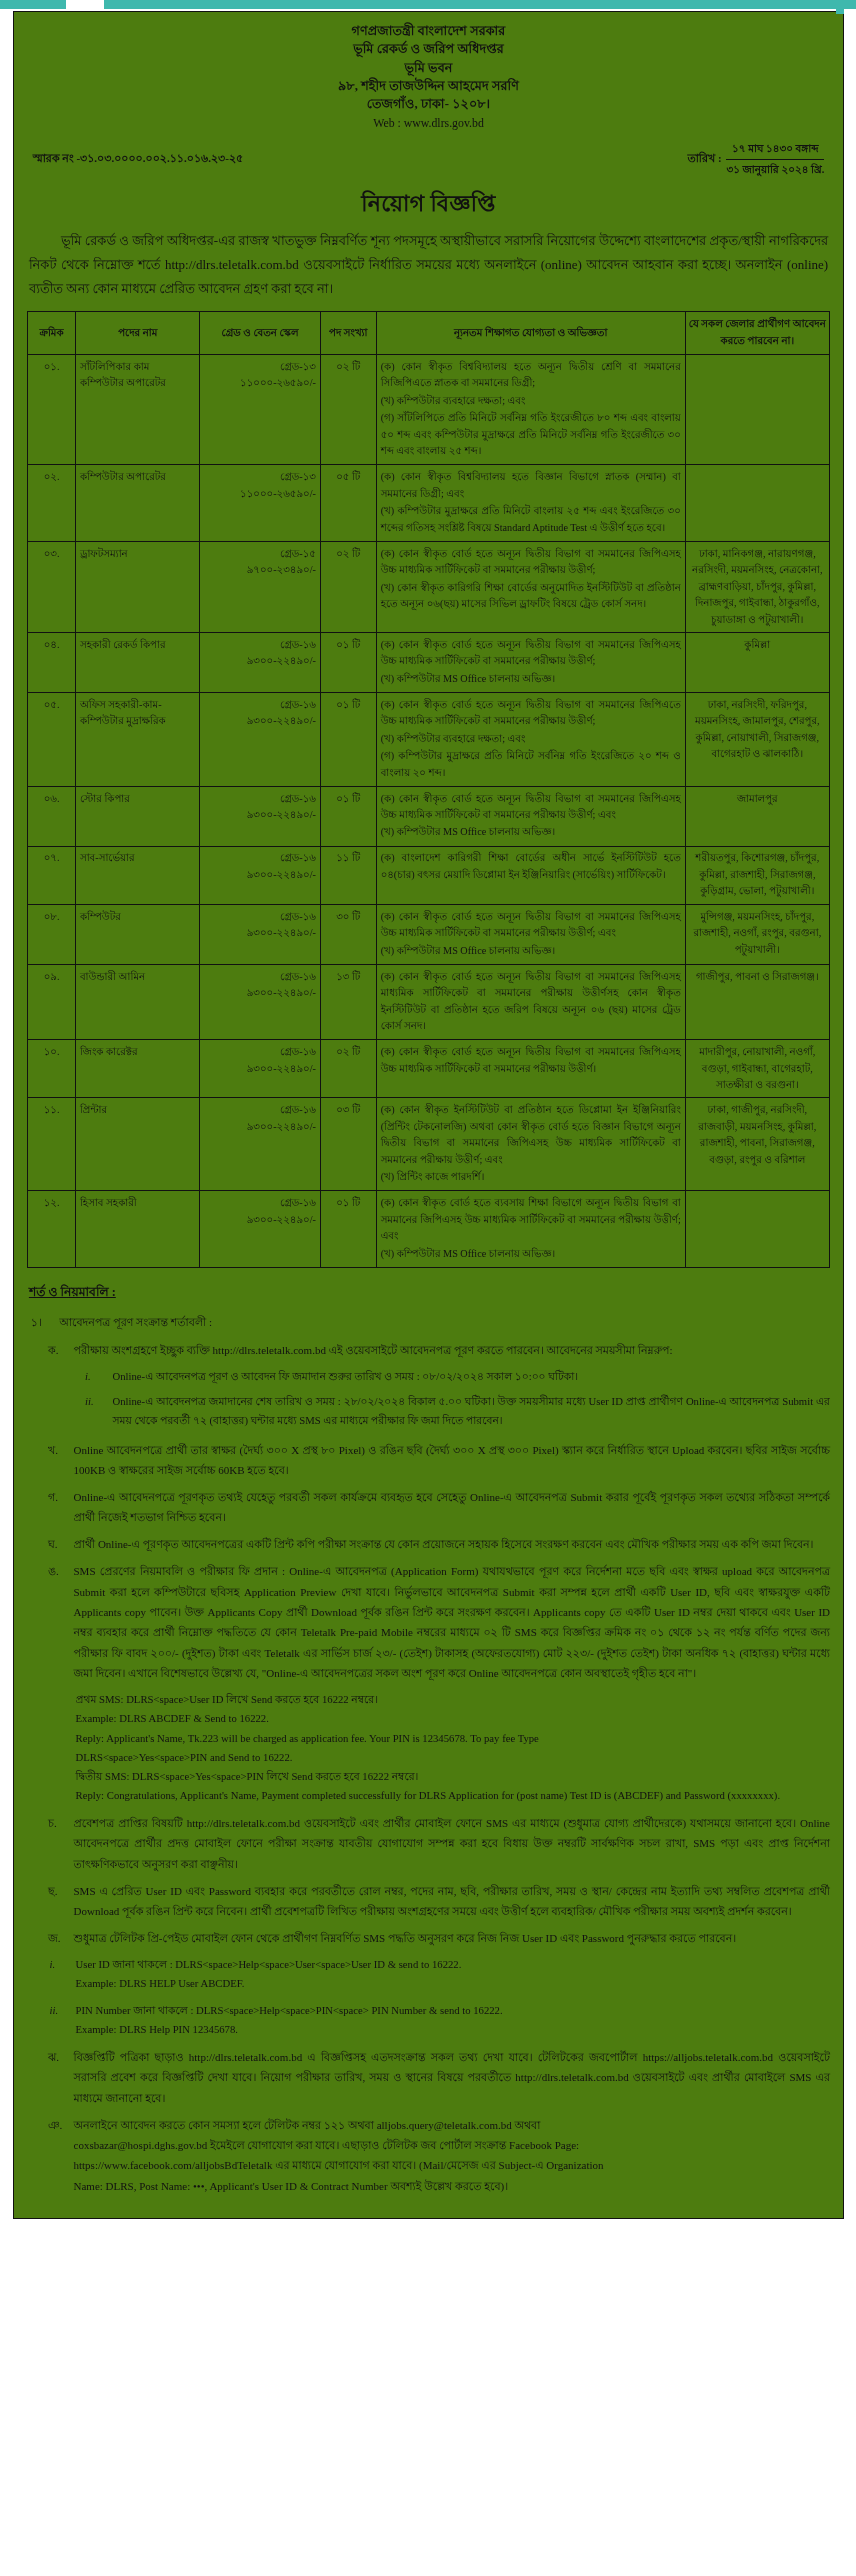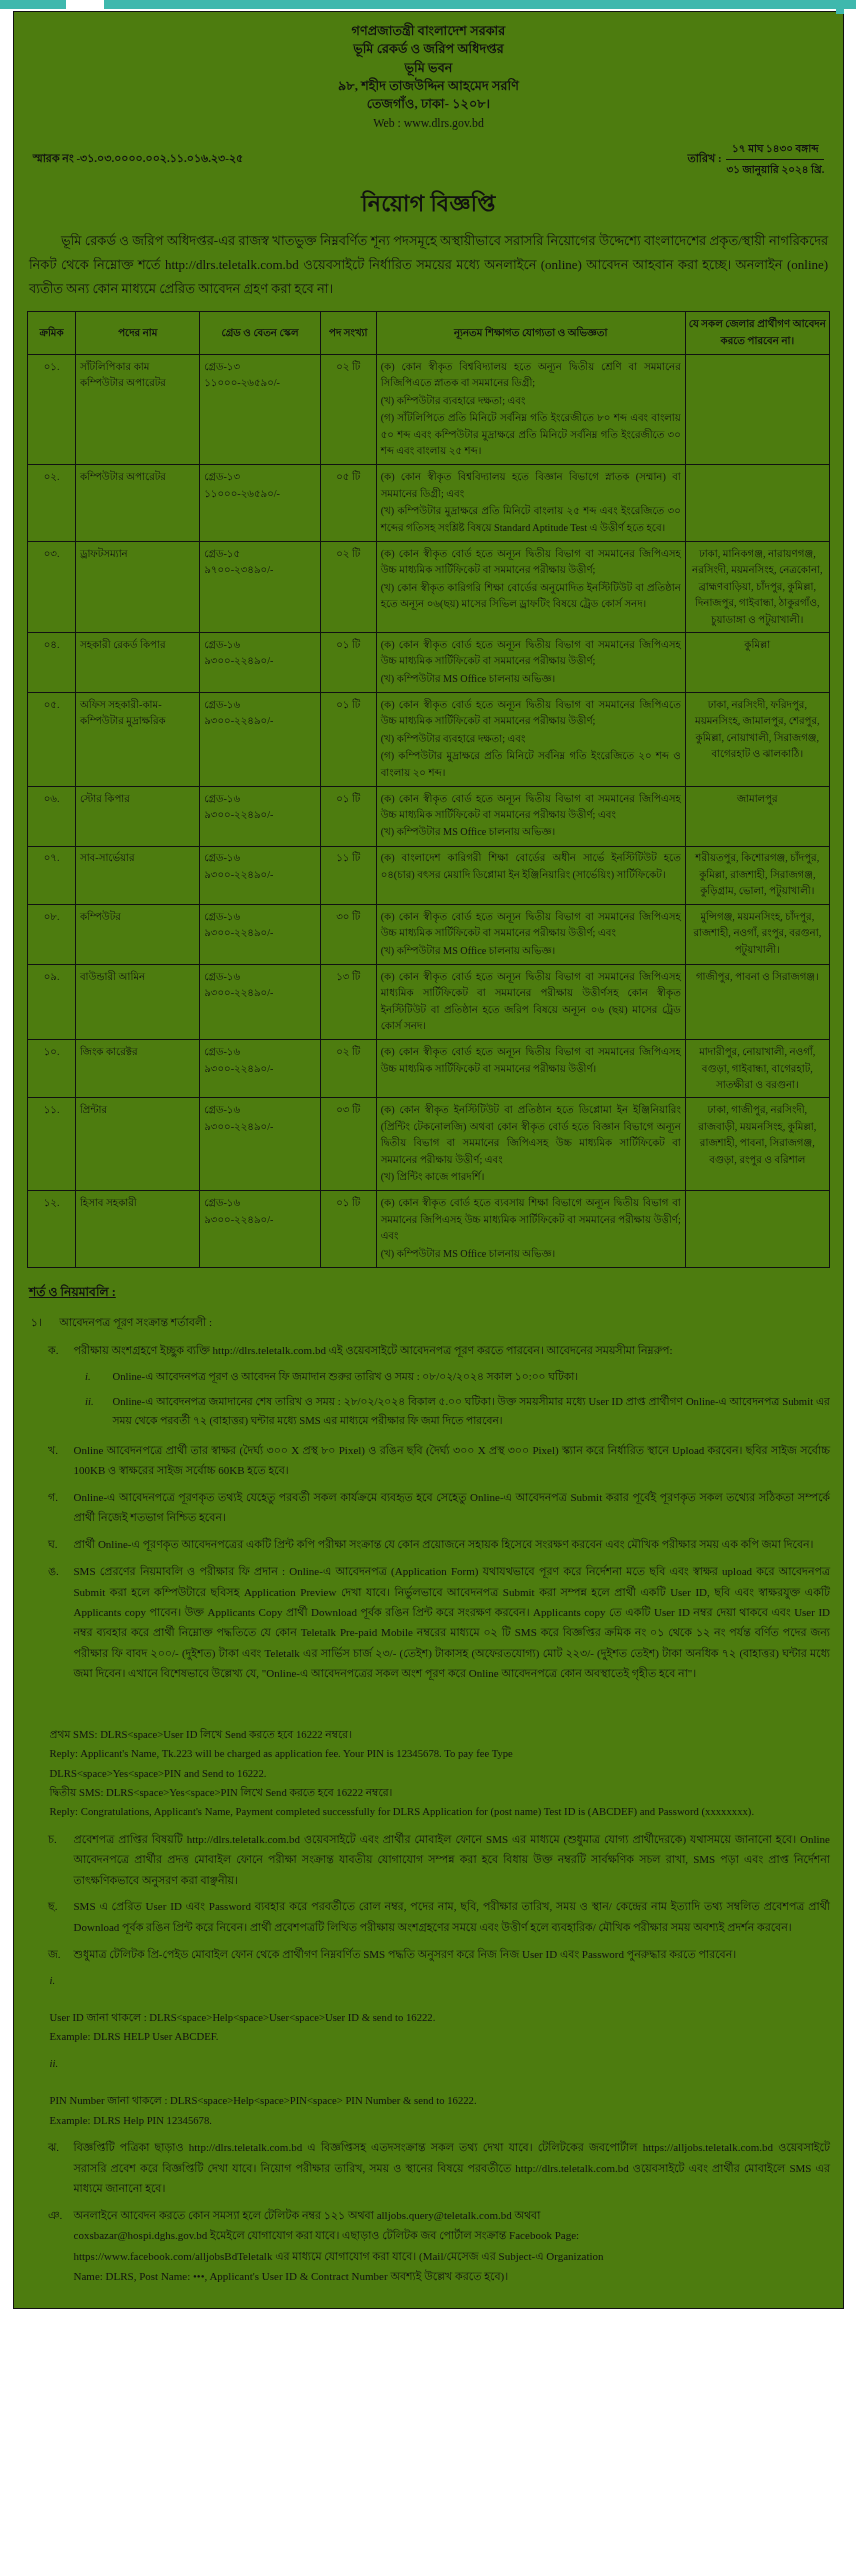--- a/index.html
+++ b/index.html
@@ -111,21 +111,21 @@
     line-height: 1.62;
   }
   table.jobs th {
     text-align: center;
     font-weight: bold;
     padding: 4.7px 2.8px;
     vertical-align: middle;
   }
   .c-sl    { width: 6.0%;  text-align: center; }
   .c-post  { width: 15.5%; text-align: left; }
-  .c-grade { width: 15.0%; text-align: left; }
+  .c-grade { width: 15.0%; text-align: right; }
   .c-num   { width: 7.0%;  text-align: center; }
   .c-qual  { width: 38.5%; text-align: justify; }
   .c-dist  { width: 18.0%; text-align: center; }
   .qual-item { display: block; margin: 0 0 0.9px 0; }
   .grade-l1 { display: block; }
   .grade-l2 { display: block; }
 
   
   .cond-head {
     font-size: 12.3px;
@@ -158,25 +158,24 @@
     gap: 8.5px;
     font-size: 10.7px;
     line-height: 1.8;
     margin: 0 0 5.7px 58px;
   }
   .lvl3 > .mk { flex: 0 0 19px; font-style: italic; }
   .lvl3 > .tx { flex: 1; text-align: justify; }
 
   .lvl-rom {
     display: flex;
-    gap: 18px;
+    gap: 9px;
     font-size: 10.7px;
     line-height: 1.8;
     margin: 0 0 7.5px 22.6px;
-    flex-direction: column;
   }
   .lvl-rom > .mk { flex: 0 0 17px; font-style: italic; }
   .lvl-rom > .tx { flex: 1; text-align: left; }
 
   .sms-line { display: block; }
   .gap-s { margin-bottom: 9.4px; }
   .blk { display: block; }
 </style>
 </head>
 <body>
@@ -434,20 +433,21 @@
 
     <div class="lvl2">
       <span class="mk">ঙ.</span>
       <span class="tx">SMS প্রেরণের নিয়মাবলি ও পরীক্ষার ফি প্রদান : Online-এ আবেদনপত্র (Application Form) যথাযথভাবে পূরণ করে নির্দেশনা মতে ছবি এবং স্বাক্ষর upload করে আবেদনপত্র Submit করা হলে কম্পিউটারে ছবিসহ Application Preview দেখা যাবে। নির্ভুলভাবে আবেদনপত্র Submit করা সম্পন্ন হলে প্রার্থী একটি User ID, ছবি এবং স্বাক্ষরযুক্ত একটি Applicants copy পাবেন। উক্ত Applicants Copy প্রার্থী Download পূর্বক রঙিন প্রিন্ট করে সংরক্ষণ করবেন। Applicants copy তে একটি User ID নম্বর দেয়া থাকবে এবং User ID নম্বর ব্যবহার করে প্রার্থী নিম্নোক্ত পদ্ধতিতে যে কোন Teletalk Pre-paid Mobile নম্বরের মাধ্যমে ০২ টি SMS করে বিজ্ঞপ্তির ক্রমিক নং ০১ থেকে ১২ নং পর্যন্ত বর্ণিত পদের জন্য পরীক্ষার ফি বাবদ ২০০/- (দুইশত) টাকা এবং Teletalk এর সার্ভিস চার্জ ২৩/- (তেইশ) টাকাসহ (অফেরতযোগ্য) মোট ২২৩/- (দুইশত তেইশ) টাকা অনধিক ৭২ (বাহাত্তর) ঘন্টার মধ্যে জমা দিবেন। এখানে বিশেষভাবে উল্লেখ্য যে, "Online-এ আবেদনপত্রের সকল অংশ পূরণ করে Online আবেদনপত্রে কোন অবস্থাতেই গৃহীত হবে না"।</span>
     </div>
 
     <div class="lvl-rom">
       <span class="mk"></span>
       <span class="tx">
         <span class="sms-line">প্রথম SMS: DLRS&lt;space&gt;User ID লিখে Send করতে হবে 16222 নম্বরে।</span>
+        <span class="sms-line">Example: DLRS ABCDEF &amp; Send to 16222.</span>
         <span class="sms-line">Reply: Applicant's Name, Tk.223 will be charged as application fee. Your PIN is 12345678. To pay fee Type</span>
         <span class="sms-line">DLRS&lt;space&gt;Yes&lt;space&gt;PIN and Send to 16222.</span>
         <span class="sms-line">দ্বিতীয় SMS: DLRS&lt;space&gt;Yes&lt;space&gt;PIN লিখে Send করতে হবে 16222 নম্বরে।</span>
         <span class="sms-line">Reply: Congratulations, Applicant's Name, Payment completed successfully for DLRS Application for (post name) Test ID is (ABCDEF) and Password (xxxxxxxx).</span>
       </span>
     </div>
 
     <div class="lvl2">
       <span class="mk">চ.</span>
       <span class="tx">প্রবেশপত্র প্রাপ্তির বিষয়টি http://dlrs.teletalk.com.bd ওয়েবসাইটে এবং প্রার্থীর মোবাইল ফোনে SMS এর মাধ্যমে (শুধুমাত্র যোগ্য প্রার্থীদেরকে) যথাসময়ে জানানো হবে। Online আবেদনপত্রে প্রার্থীর প্রদত্ত মোবাইল ফোনে পরীক্ষা সংক্রান্ত যাবতীয় যোগাযোগ সম্পন্ন করা হবে বিধায় উক্ত নম্বরটি সার্বক্ষণিক সচল রাখা, SMS পড়া এবং প্রাপ্ত নির্দেশনা তাৎক্ষণিকভাবে অনুসরণ করা বাঞ্ছনীয়।</span>

